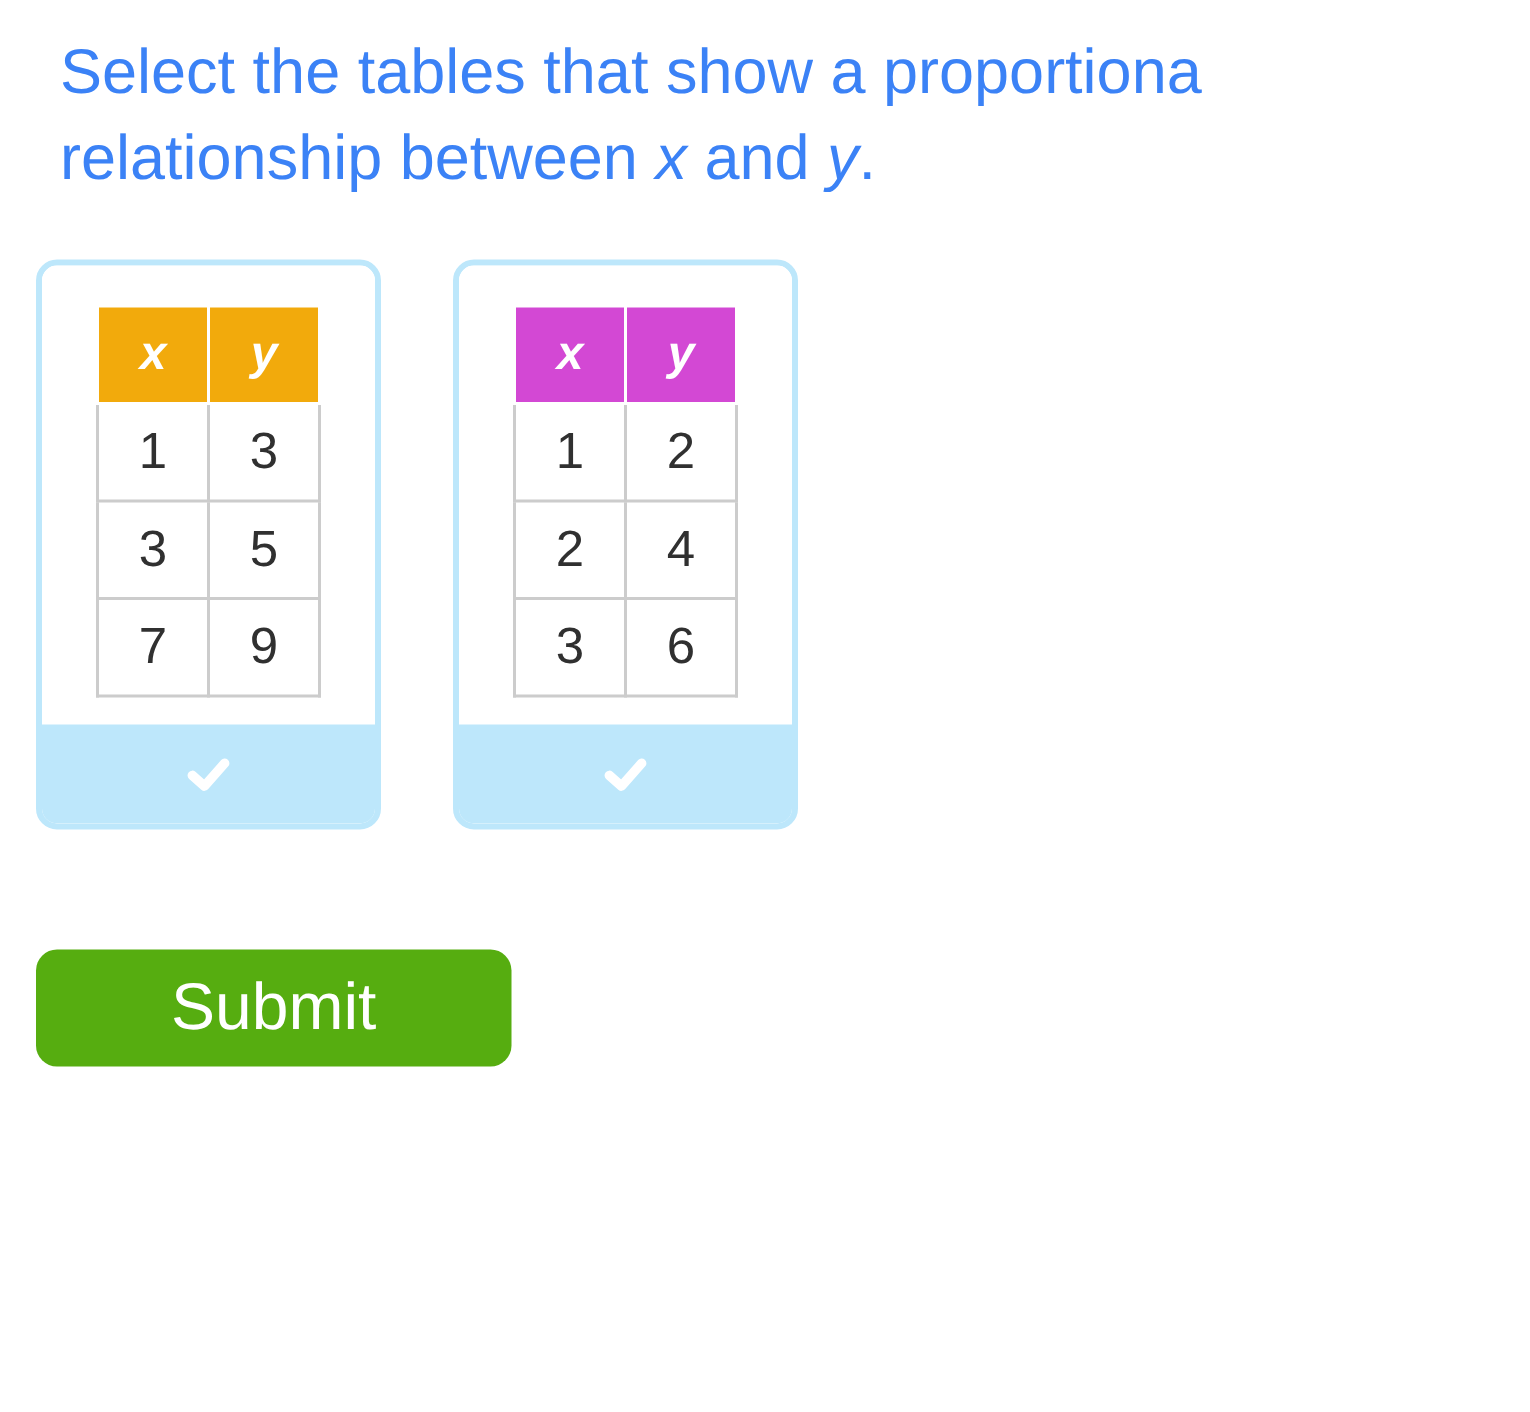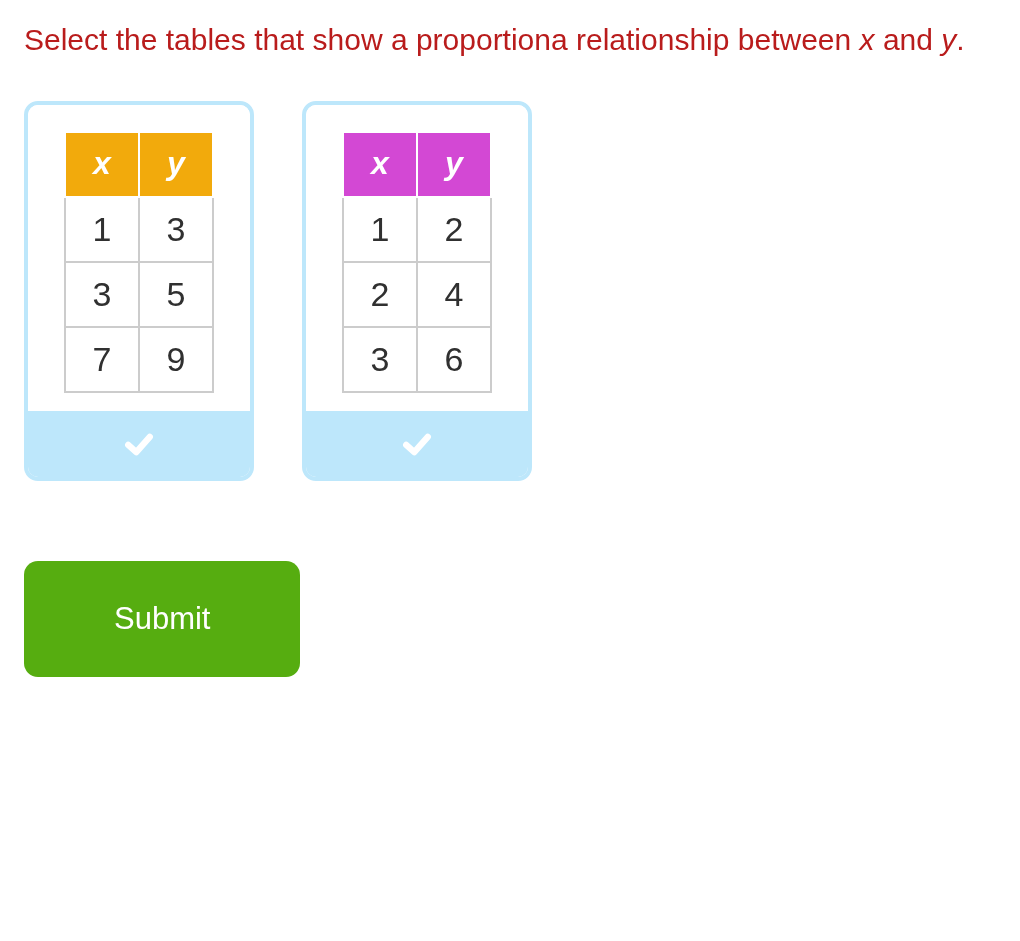--- a/index.html
+++ b/index.html
@@ -7,24 +7,24 @@
   }
   body {
     margin: 0;
     padding: 20px 20px 20px 24px;
     font-family: Verdana, Geneva, sans-serif;
     background: #ffffff;
     color: #303030;
     width: 1020px;
   }
   .question {
-    font-size: 30px;
+    font-size: 42px;
     line-height: 1.35;
-    margin: 0 0 40px 0;
-    color: #b91c1c;
+    margin: 0 0 40px 16px;
+    color: #3b82f6;
   }
   .question .var {
     font-style: italic;
   }
   .cards {
     display: flex;
     gap: 48px;
     margin-bottom: 80px;
   }
   .card {
@@ -76,24 +76,24 @@
     stroke: #ffffff;
     stroke-width: 7;
     stroke-linecap: round;
     stroke-linejoin: round;
     fill: none;
   }
   .submit-btn {
     display: inline-block;
     background: #56ad10;
     color: #ffffff;
-    font-size: 31px;
+    font-size: 44px;
     border: none;
     border-radius: 14px;
-    padding: 40px 90px;
+    padding: 14px 90px;
     font-family: inherit;
     cursor: pointer;
   }
 </style>
 </head>
 <body>
 
 
 
 <p class="question">

